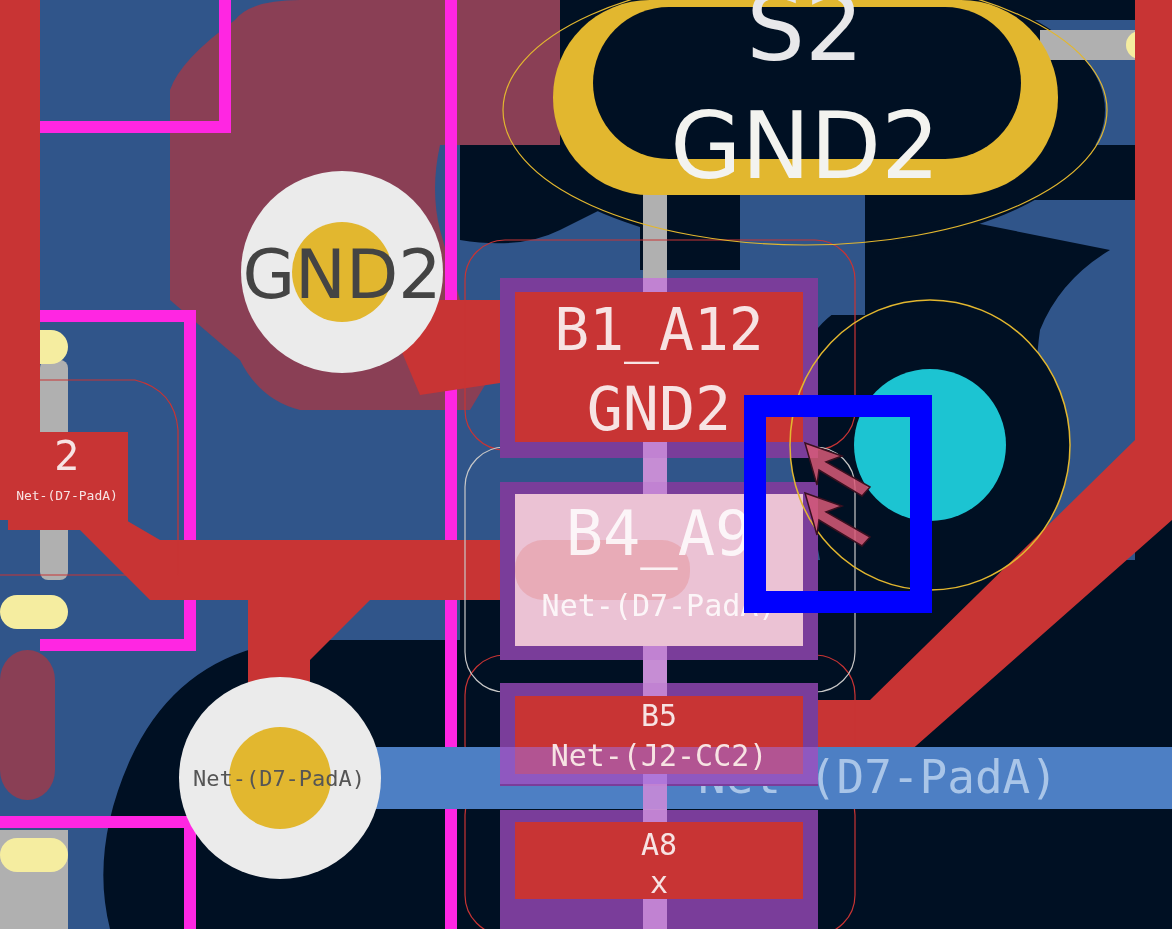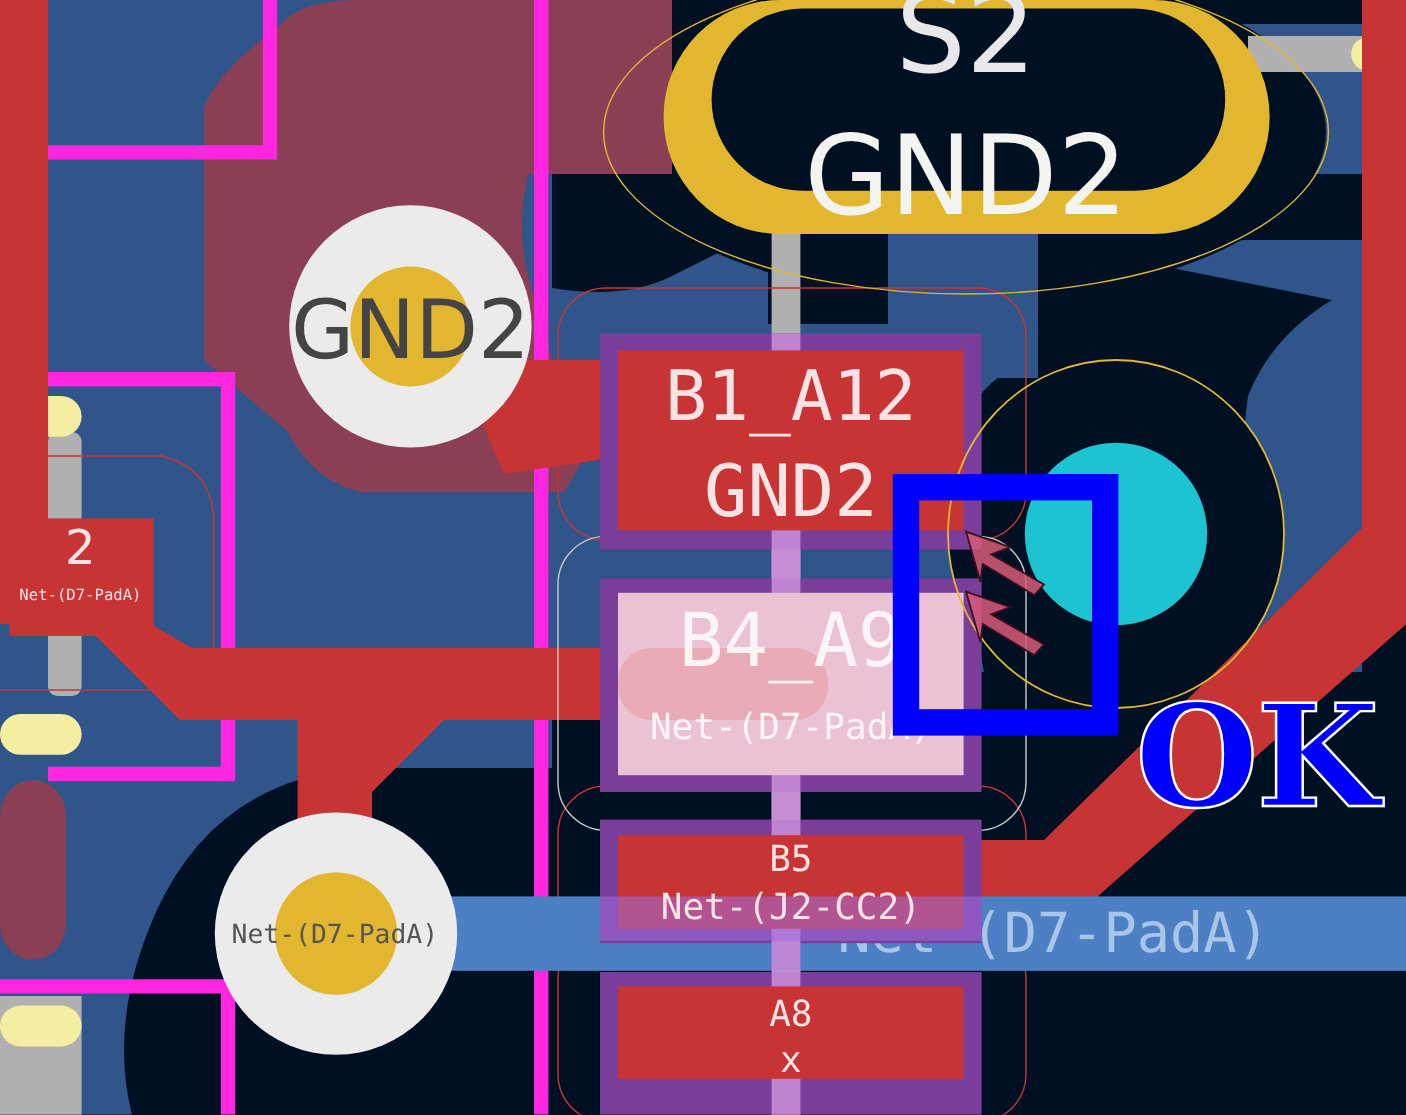--- a/index.html
+++ b/index.html
@@ -128,14 +128,13 @@
   <ellipse cx="930" cy="445" rx="76" ry="76" fill="#1cc4d2"></ellipse>
 
   <rect x="755" y="406" width="166" height="196" fill="none" stroke="#0000ff" stroke-width="22"></rect>
 
   <g fill="#d85a78" fill-opacity="0.85" stroke="#3a1020" stroke-width="1.5">
     <path d="M805 443 L842 456 L826 462 L870 487 L862 496 L819 470 L817 485 Z"></path>
     <path d="M805 493 L842 506 L826 512 L870 537 L862 546 L819 520 L817 535 Z"></path>
   </g>
 </svg>
 
-<div class="ok-label">OK</div>
 </div>
 
 </body></html>

